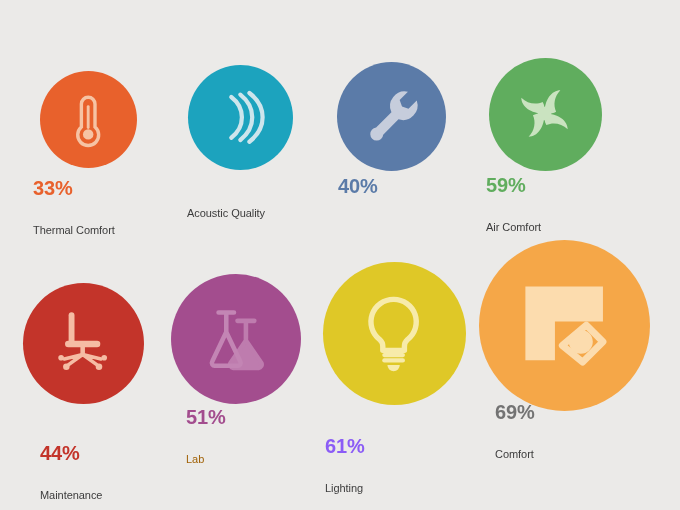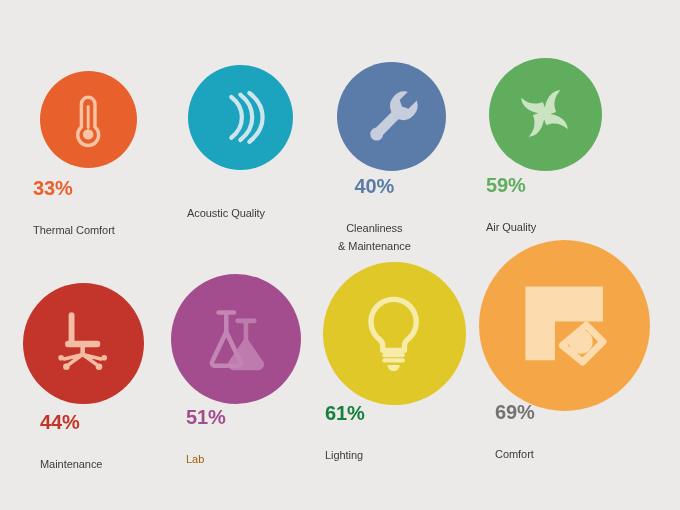--- a/index.html
+++ b/index.html
@@ -93,40 +93,36 @@
       <div class="disc" style="left: 336.5px; top: 61.5px; width: 109px; height: 109px; background: rgb(91, 123, 168);">
         <svg viewBox="0 0 100 100">
           <g fill="#C6CDDC">
             <path d="M93 23 L79 37 L68 33 L64 22 L78 8 A25 25 0 0 0 50 43 L24 69 A11 11 0 1 0 36 81 L62 55 A25 25 0 0 0 93 23 Z"></path>
             <circle cx="26" cy="79" r="4.2" fill="#C6CDDC"></circle>
           </g>
         </svg>
       </div>
       <div class="caption" style="left: 338px; top: 178px; text-align: center;">
         <div class="pct" style="color: rgb(91, 123, 168);">40%</div>
-        <div class="label" style="color: rgb(60, 60, 60);">
-          <span class="label-line">Cleanliness</span>
-          <span class="label-line">&amp; Maintenance</span>
-        </div>
       </div>
     </div>
     <div class="metric">
       <div class="disc" style="left: 488.5px; top: 57.5px; width: 113px; height: 113px; background: rgb(96, 173, 94);">
         <svg viewBox="0 0 100 100">
           <path d="M50 50 C50 27 62 12 76 12 C66 22 64 36 69 47 C64 50 56 51 50 50 Z" fill="#CAE3C0" transform="rotate(0 50 50)"></path>
           <path d="M50 50 C50 27 62 12 76 12 C66 22 64 36 69 47 C64 50 56 51 50 50 Z" fill="#CAE3C0" transform="rotate(90 50 50)"></path>
           <path d="M50 50 C50 27 62 12 76 12 C66 22 64 36 69 47 C64 50 56 51 50 50 Z" fill="#CAE3C0" transform="rotate(180 50 50)"></path>
           <path d="M50 50 C50 27 62 12 76 12 C66 22 64 36 69 47 C64 50 56 51 50 50 Z" fill="#CAE3C0" transform="rotate(270 50 50)"></path>
           <circle cx="50" cy="50" r="11" fill="#CAE3C0"></circle>
         </svg>
       </div>
       <div class="caption" style="left: 486px; top: 177px;">
         <div class="pct" style="color: rgb(96, 173, 94);">59%</div>
         <div class="label" style="color: rgb(60, 60, 60);">
-          <span class="label-line">Air Quality</span>
+          <span class="label-line">Air Comfort</span>
         </div>
       </div>
     </div>
     <div class="metric">
       <div class="disc" style="left: 22.5px; top: 282.5px; width: 121px; height: 121px; background: rgb(195, 52, 42);">
         <svg viewBox="0 0 100 100">
           <g stroke="#F5BCA4" fill="none" stroke-linecap="round" stroke-linejoin="round">
             <path d="M33 8 V48" stroke-width="9"></path>
             <path d="M28 52 H72" stroke-width="10"></path>
             <path d="M50 54 V68" stroke-width="7"></path>
@@ -134,21 +130,21 @@
           </g>
           <g fill="#F5BCA4">
             <circle cx="25" cy="87" r="5"></circle>
             <circle cx="75" cy="87" r="5"></circle>
             <circle cx="17" cy="73" r="4.3"></circle>
             <circle cx="83" cy="73" r="4.3"></circle>
           </g>
         </svg>
       </div>
       <div class="caption" style="left: 40px; top: 414px;">
-        <div class="pct" style="color: rgb(195, 52, 42);">44%</div>
+        <div class="pct" style="color: rgb(195, 52, 42); margin-top: 31px;">44%</div>
         <div class="label" style="color: rgb(60, 60, 60);">
           <span class="label-line">Maintenance</span>
         </div>
       </div>
     </div>
     <div class="metric">
       <div class="disc" style="left: 171px; top: 274px; width: 130px; height: 130px; background: rgb(163, 77, 142);">
         <svg viewBox="0 0 100 100">
           <path d="M25 12 h22 M36 12 v28 L16 82 a4 4 0 0 0 4 6 h32 a4 4 0 0 0 4 -6 L36 40" fill="none" stroke="#C385B4" stroke-width="6.5" stroke-linejoin="round" stroke-linecap="round"></path>
           <path d="M52 24 h24 M64 24 v28 L86 84 a5 5 0 0 1 -4 7 H46 a5 5 0 0 1 -4 -7 L64 52" fill="#C385B4" stroke="#C385B4" stroke-width="6.5" stroke-linejoin="round" stroke-linecap="round" opacity="0.85"></path>
@@ -166,21 +162,21 @@
         <svg viewBox="0 0 100 100">
           <path d="M50 7 A29 29 0 0 0 32 59 a12 12 0 0 1 4 9 v5 h28 v-5 a12 12 0 0 1 4 -9 A29 29 0 0 0 50 7 Z" fill="none" stroke="#F7EBAA" stroke-width="7" stroke-linejoin="round"></path>
           <g stroke="#F7EBAA" stroke-width="5.5" stroke-linecap="round">
             <path d="M38 79 h24"></path>
             <path d="M38 86 h24"></path>
           </g>
           <path d="M42 92 h16 a8 8 0 0 1 -16 0 Z" fill="#F7EBAA"></path>
         </svg>
       </div>
       <div class="caption" style="left: 325px; top: 405px;">
-        <div class="pct" style="color: #15803d;">61%</div>
+        <div class="pct" style="color: #8b5cf6; margin-top: 33px;">61%</div>
         <div class="label" style="color: rgb(60, 60, 60);">
           <span class="label-line">Lighting</span>
         </div>
       </div>
     </div>
     <div class="metric">
       <div class="disc" style="left: 478.5px; top: 239.5px; width: 171px; height: 171px; background: rgb(245, 167, 72);">
         <svg viewBox="0 0 100 100">
           <path d="M8 8 H92 V46 H40 V88 H8 Z" fill="#FCDCAE"></path>
           <g fill="none" stroke="#FCDCAE" stroke-width="7.5" stroke-linejoin="round" stroke-linecap="round">

